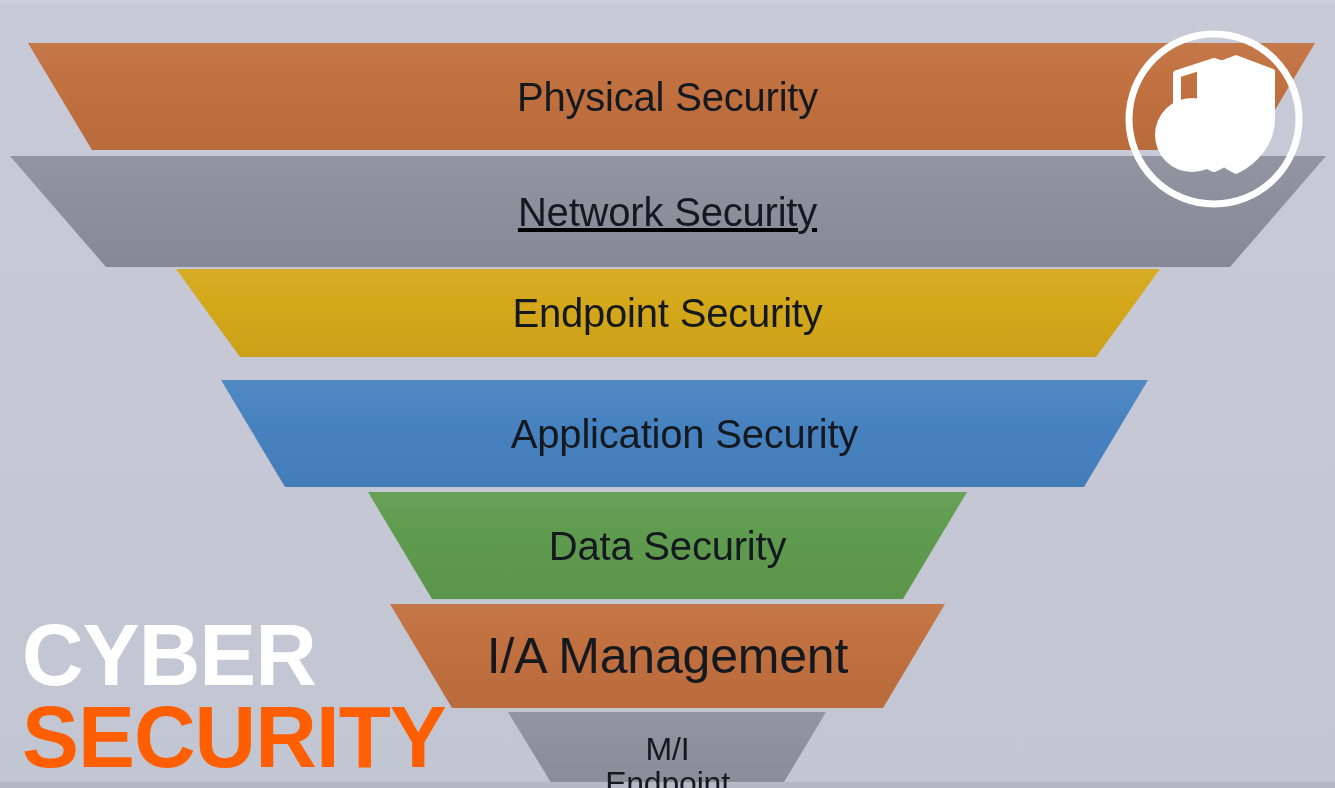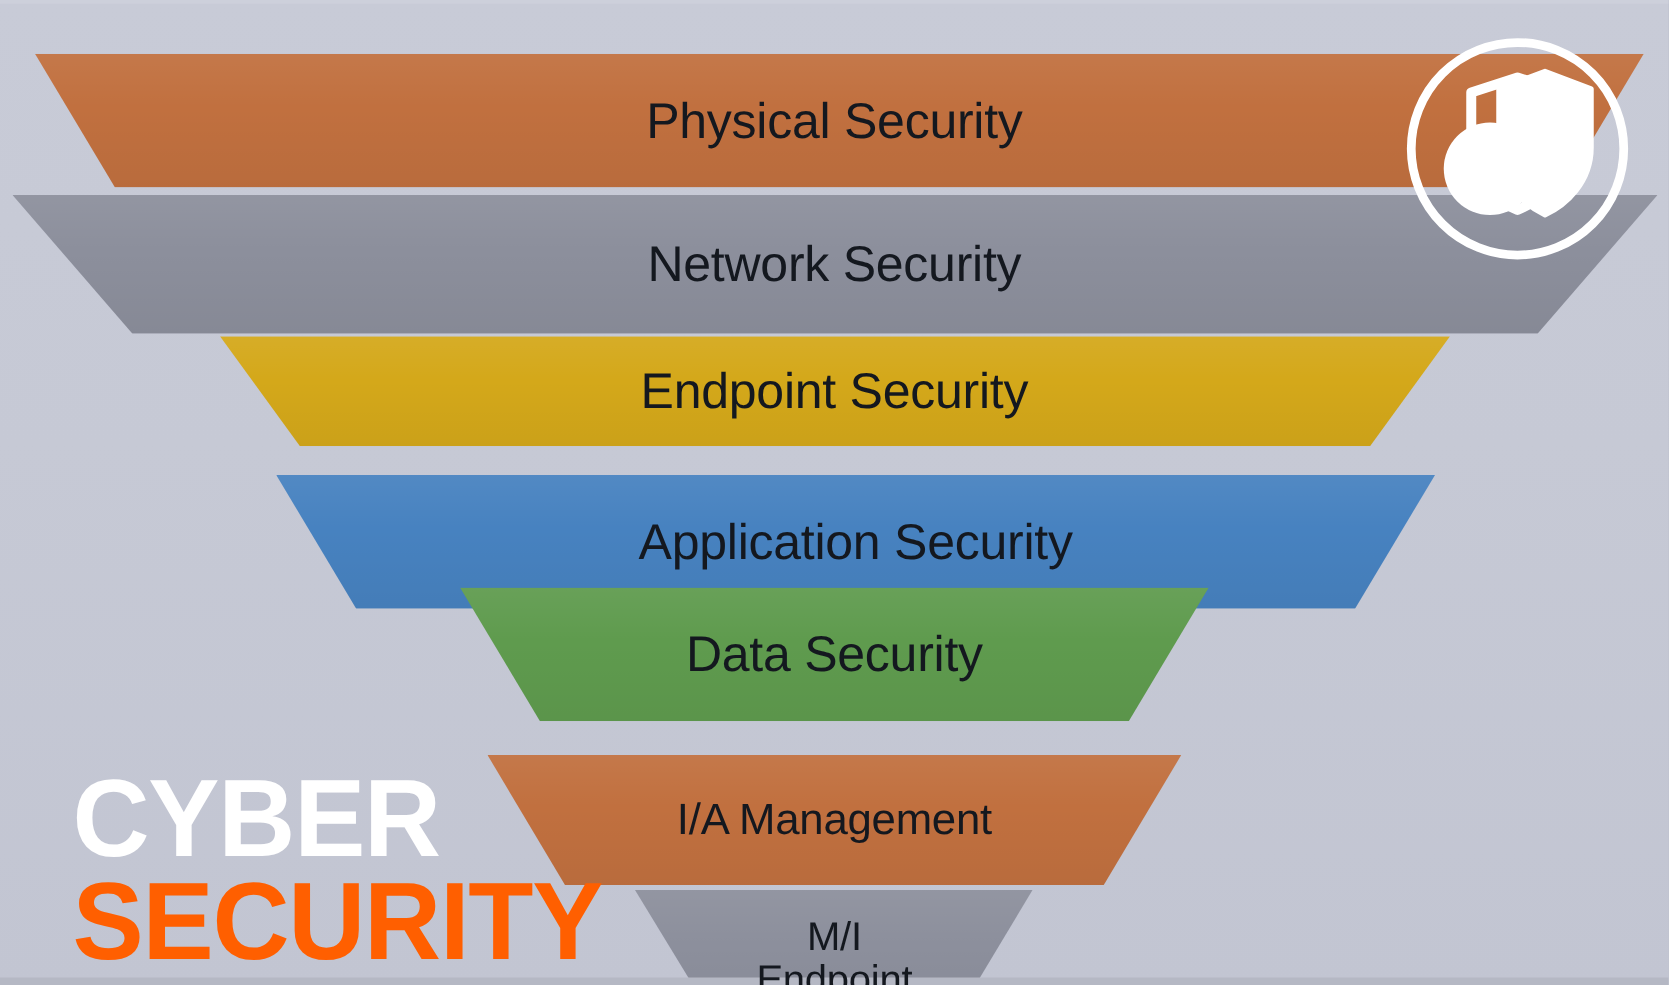--- a/index.html
+++ b/index.html
@@ -68,21 +68,20 @@
   
   #headline {
     position: absolute;
     left: 22px;
     bottom: 10px;
     z-index: 30;
     line-height: 0.93;
     font-family: "Liberation Sans", sans-serif;
     font-weight: 700;
     letter-spacing: -1px;
-    margin-left: 36px;
   }
   #headline .line {
     display: block;
     font-size: 88px;
     transform: scaleX(0.97);
     transform-origin: left center;
   }
   #headline .line-1 { color: #ffffff; }
   #headline .line-2 { color: #ff5f00; }
 
@@ -102,39 +101,39 @@
 <div id="stage" style="background-color: rgb(197, 200, 212);">
 
   <div id="bg-sheen"></div>
   <div id="top-edge"></div>
 
   <div id="funnel">
       <div class="layer" style="left: 0px; top: 3px; width: 1335px; height: 107px;">
         <div class="shape" style="background: linear-gradient(rgba(255, 255, 255, 0.06) 0%, rgba(255, 255, 255, 0) 40%, rgba(0, 0, 0, 0.043) 100%) rgb(193, 112, 63); clip-path: polygon(2.0974% 0%, 98.5019% 0%, 93.7079% 100%, 6.8914% 100%);"></div>
         <div class="label" style="font-size: 40px;">Physical Security</div>
       </div>
-      <div class="layer" style="left: 0px; top: 116px; width: 1335px; height: 111px;">
+      <div class="layer" style="left: 0px; top: 116px; width: 1335px; height: 111px; text-decoration: underline;">
         <div class="shape" style="background: linear-gradient(rgba(255, 255, 255, 0.06) 0%, rgba(255, 255, 255, 0) 40%, rgba(0, 0, 0, 0.043) 100%) rgb(140, 143, 156); clip-path: polygon(0.7491% 0%, 99.3258% 0%, 92.1348% 100%, 7.9401% 100%);"></div>
         <div class="label" style="font-size: 40px;">Network Security</div>
       </div>
       <div class="layer" style="left: 0px; top: 229px; width: 1335px; height: 88px;">
         <div class="shape" style="background: linear-gradient(rgba(255, 255, 255, 0.06) 0%, rgba(255, 255, 255, 0) 40%, rgba(0, 0, 0, 0.043) 100%) rgb(212, 168, 26); clip-path: polygon(13.1835% 0%, 86.8914% 0%, 82.0974% 100%, 17.9775% 100%);"></div>
         <div class="label" style="font-size: 40px;">Endpoint Security</div>
       </div>
       <div class="layer" style="left: 17px; top: 340px; width: 1335px; height: 107px;">
         <div class="shape" style="background: linear-gradient(rgba(255, 255, 255, 0.06) 0%, rgba(255, 255, 255, 0) 40%, rgba(0, 0, 0, 0.043) 100%) rgb(71, 130, 192); clip-path: polygon(15.2809% 0%, 84.7191% 0%, 79.9251% 100%, 20.0749% 100%);"></div>
         <div class="label" style="font-size: 40px;">Application Security</div>
       </div>
-      <div class="layer" style="left: 0px; top: 430px; width: 1335px; height: 107px;">
+      <div class="layer" style="left: 0px; top: 452px; width: 1335px; height: 107px;">
         <div class="shape" style="background: linear-gradient(rgba(255, 255, 255, 0.06) 0%, rgba(255, 255, 255, 0) 40%, rgba(0, 0, 0, 0.043) 100%) rgb(95, 155, 78); clip-path: polygon(27.5655% 0%, 72.4345% 0%, 67.6404% 100%, 32.3596% 100%);"></div>
         <div class="label" style="font-size: 40px;">Data Security</div>
       </div>
       <div class="layer" style="left: 0px; top: 564px; width: 1335px; height: 104px;">
         <div class="shape" style="background: linear-gradient(rgba(255, 255, 255, 0.06) 0%, rgba(255, 255, 255, 0) 40%, rgba(0, 0, 0, 0.043) 100%) rgb(193, 112, 63); clip-path: polygon(29.2135% 0%, 70.7865% 0%, 66.1423% 100%, 33.8577% 100%);"></div>
-        <div class="label" style="font-size: 35px;">I/A Management</div>
+        <div class="label" style="font-size: 50px;">I/A Management</div>
       </div>
       <div class="layer" style="left: 0px; top: 672px; width: 1335px; height: 110px;">
         <div class="shape" style="background: linear-gradient(rgba(255, 255, 255, 0.06) 0%, rgba(255, 255, 255, 0) 40%, rgba(0, 0, 0, 0.043) 100%) rgb(140, 143, 156); clip-path: polygon(38.0524% 0%, 61.8727% 0%, 56.9288% 100%, 43.0712% 100%);"></div>
         <div class="label" style="font-size: 32px;">M/I
 Endpoint</div>
       </div>
     </div>
 
   <div id="badge">
     <svg viewBox="0 0 186 186" width="186" height="186" aria-hidden="true">

